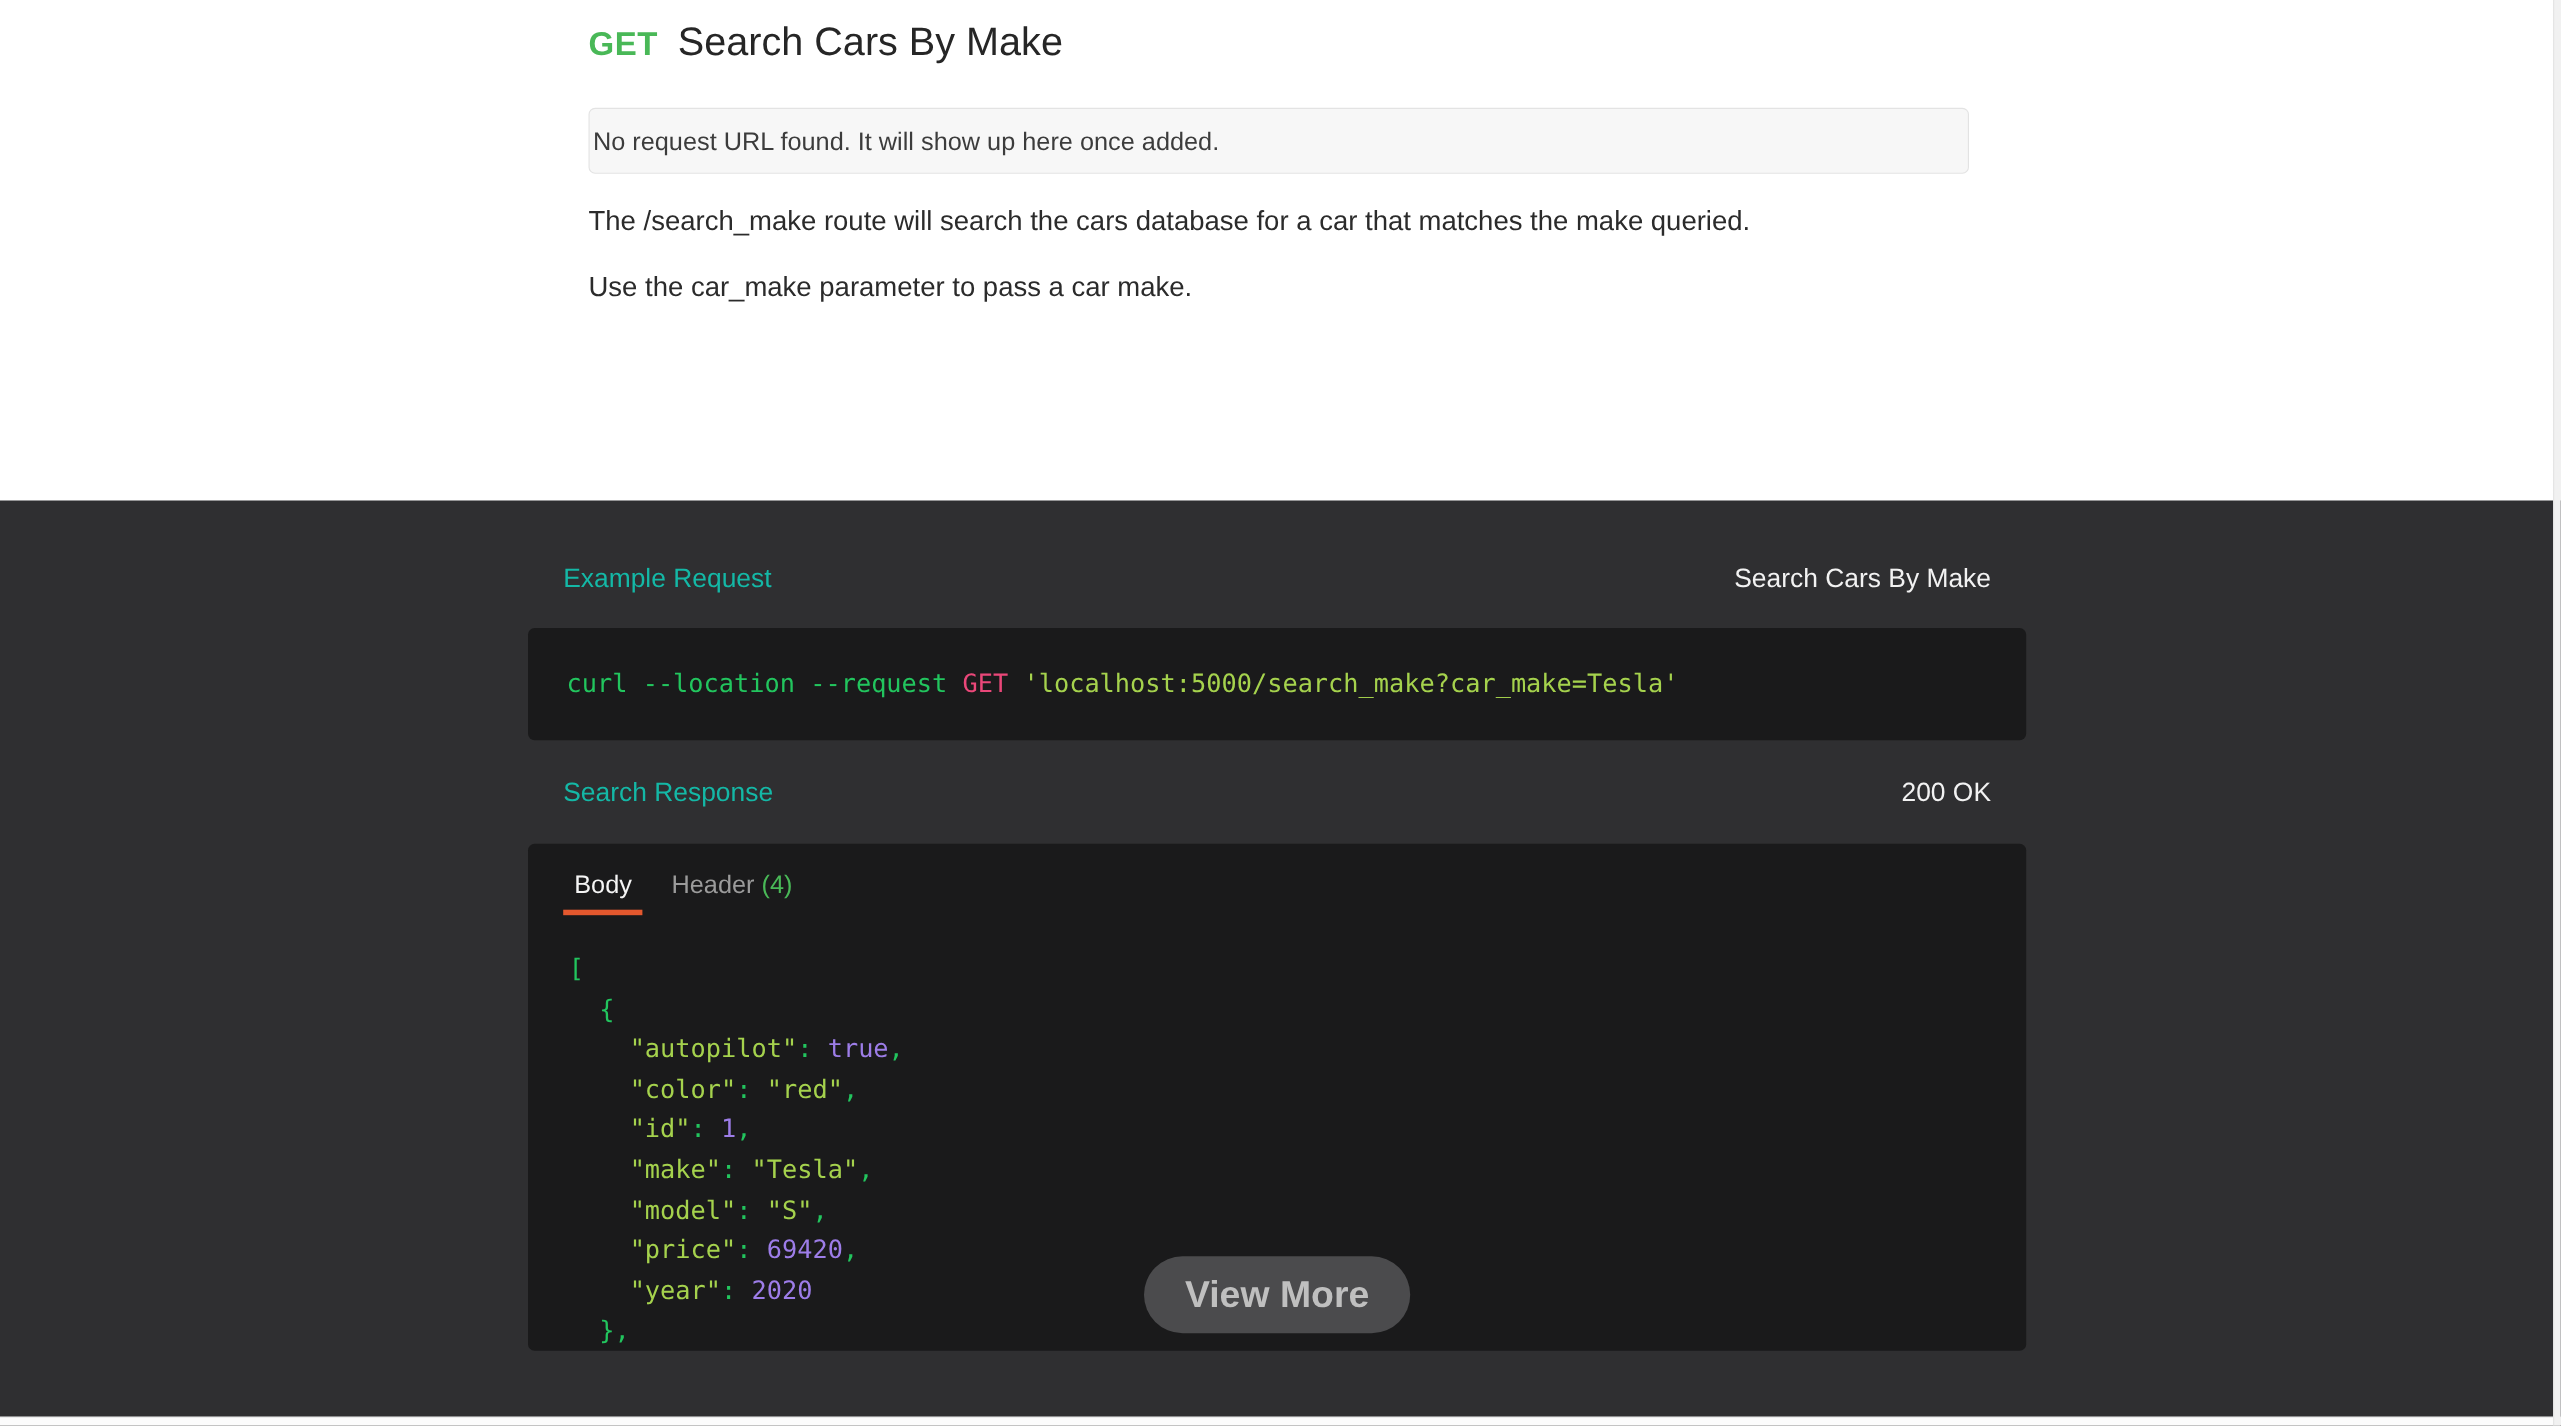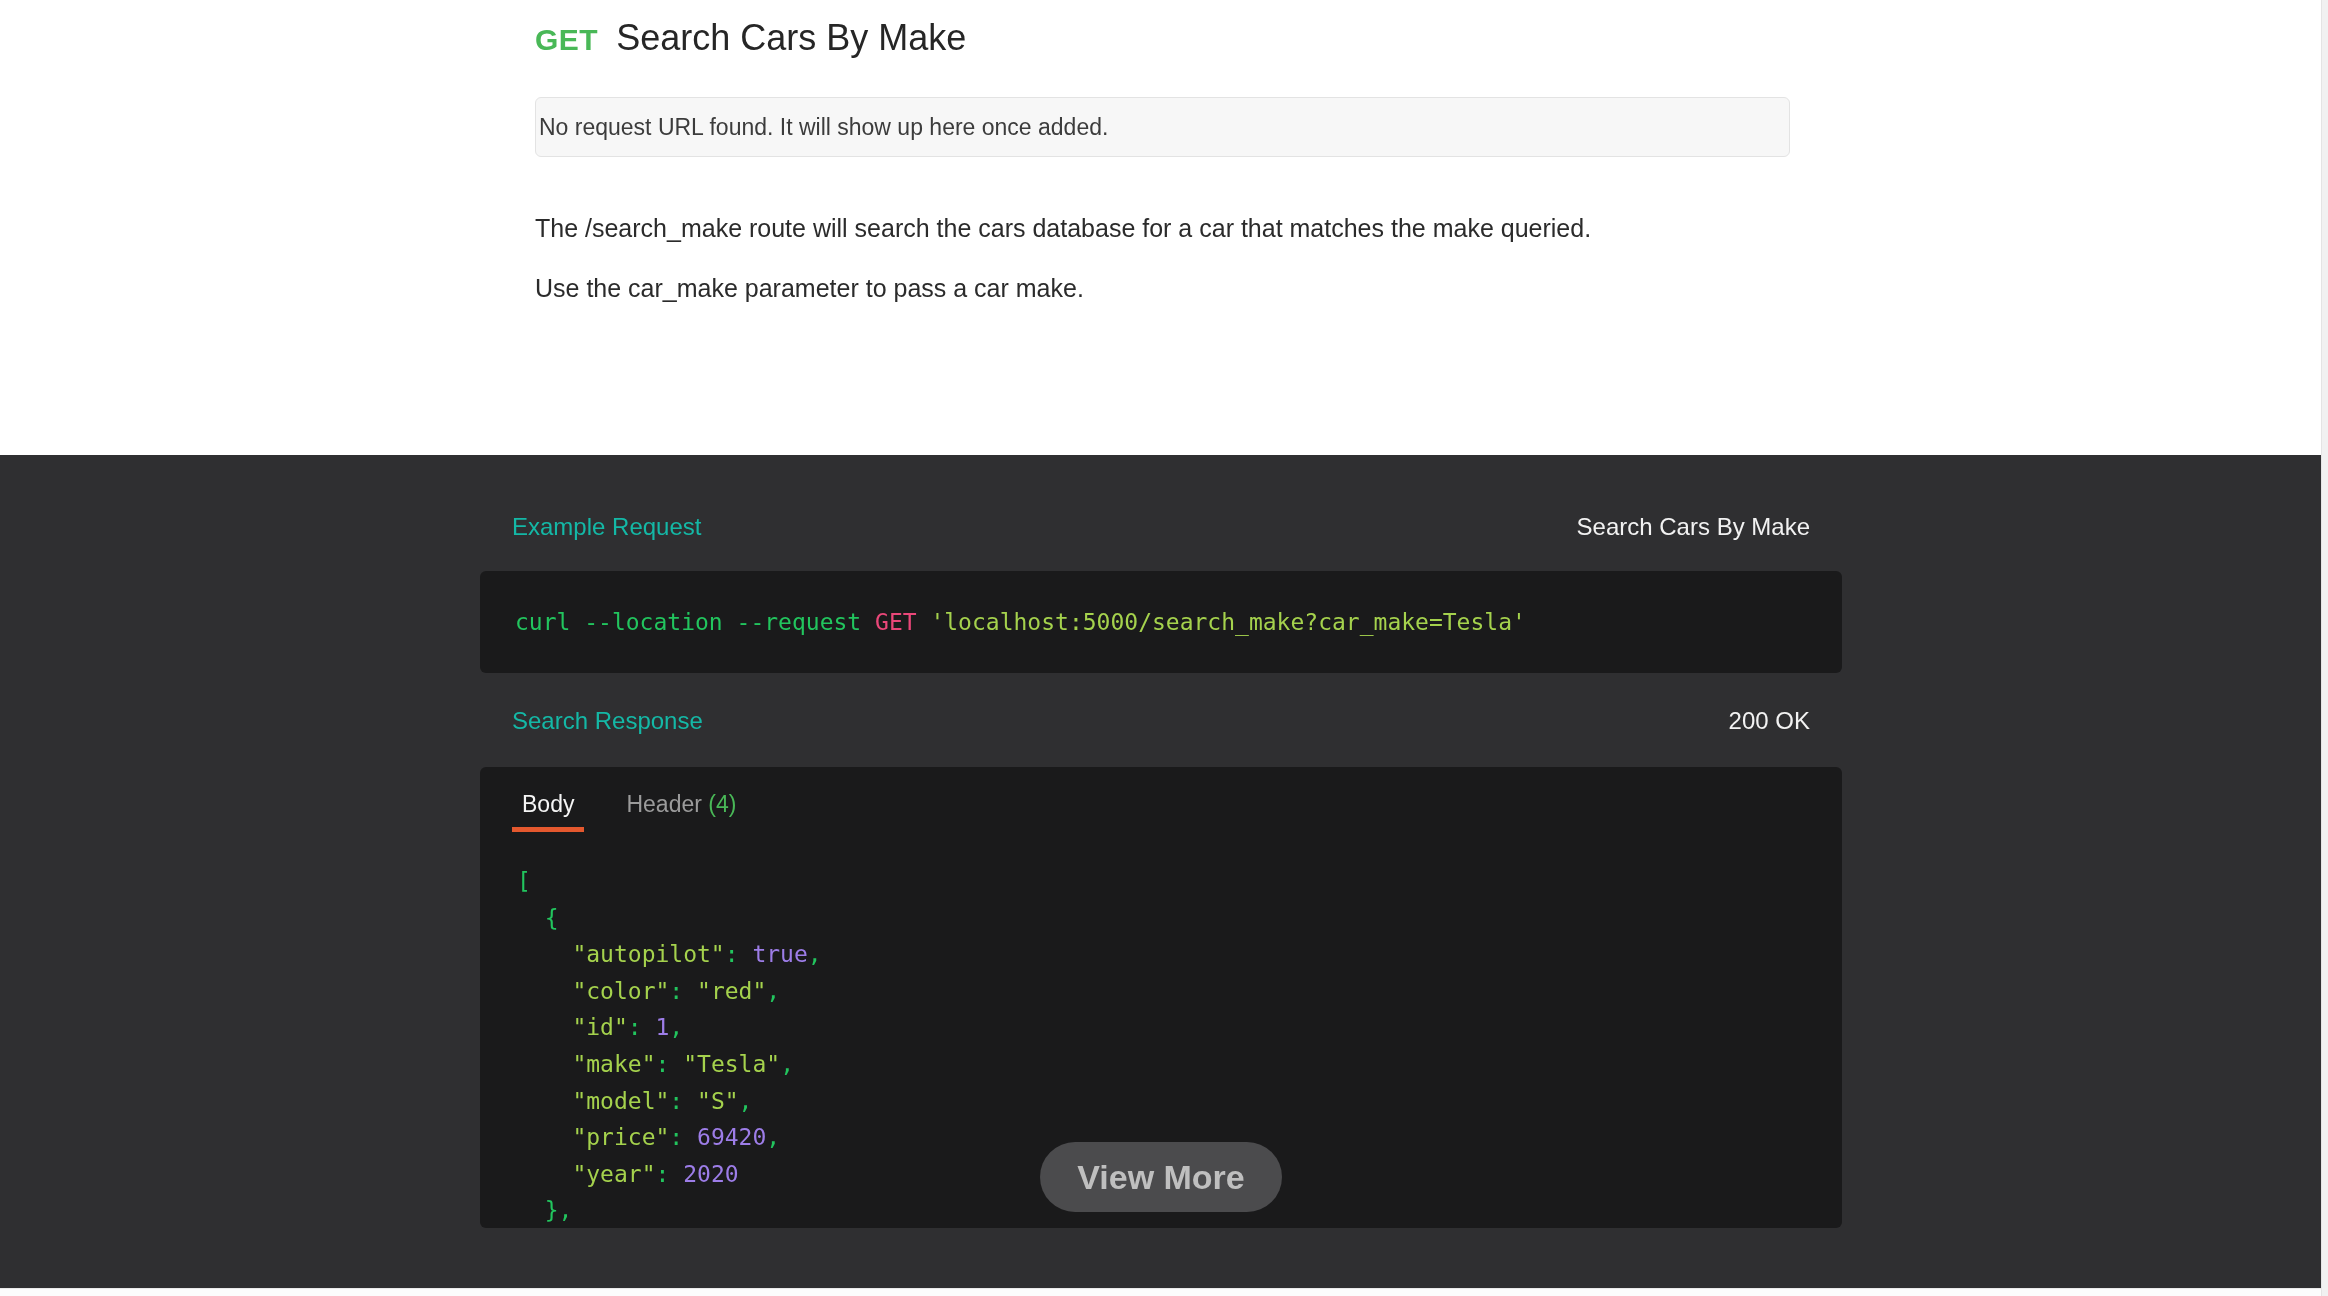--- a/index.html
+++ b/index.html
@@ -19,21 +19,21 @@
   .endpoint-title { color: #262626; font-size: 36px; font-weight: 400; }
 
   .notice-box {
     margin-top: 35px; height: 60px; width: 1255px;
     background: #f7f7f7; border: 1px solid #e3e3e3; border-radius: 6px;
     display: flex; align-items: center; padding: 0 3px;
     font-size: 23px; color: #3c3c3c;
   }
 
   .desc-para { font-size: 25px; color: #2b2b2b; line-height: 30px; }
-  .desc-para.first { margin-top: 56px; }
+  .desc-para.first { margin-top: 28px; }
   .desc-para.second { margin-top: 30px; }
 
   
   .dark-section {
     position: absolute; left: 0; top: 455px; width: 2328px; height: 833px;
     background: #2f2f31;
   }
   .dark-content { margin-left: 480px; width: 1362px; position: relative; }
 
   .label-row {
@@ -52,21 +52,21 @@
   }
   .code-line, .code-block {
     font-family: "DejaVu Sans Mono", monospace; font-size: 23px;
   }
   .code-line { white-space: pre; line-height: 36.6px; }
 
   .response-panel {
     margin-top: 32px; height: 461px; border-radius: 6px;
     background: #1a1a1b; position: relative; overflow: hidden;
   }
-  .tabs-row { display: flex; gap: 32px; padding: 24px 0 0 32px; font-size: 23px; line-height: 27px; }
+  .tabs-row { display: flex; gap: 16px; padding: 24px 0 0 32px; font-size: 23px; line-height: 27px; }
   .tab { padding: 0 10px 9px 10px; cursor: pointer; }
   .tab.active { color: #f5f5f5; border-bottom: 5px solid #e4582e; }
   .tab.inactive { color: #9b9b9b; border-bottom: 5px solid transparent; }
   .tab .count { color: #49b857; }
 
   .response-body { margin-top: 31px; padding-left: 37px; }
   .c-w { color: #22c55e; }
   .c-g { color: #a5d24d; }
   .c-pu { color: #9d7de8; }
   .c-pk { color: #ea4779; }

